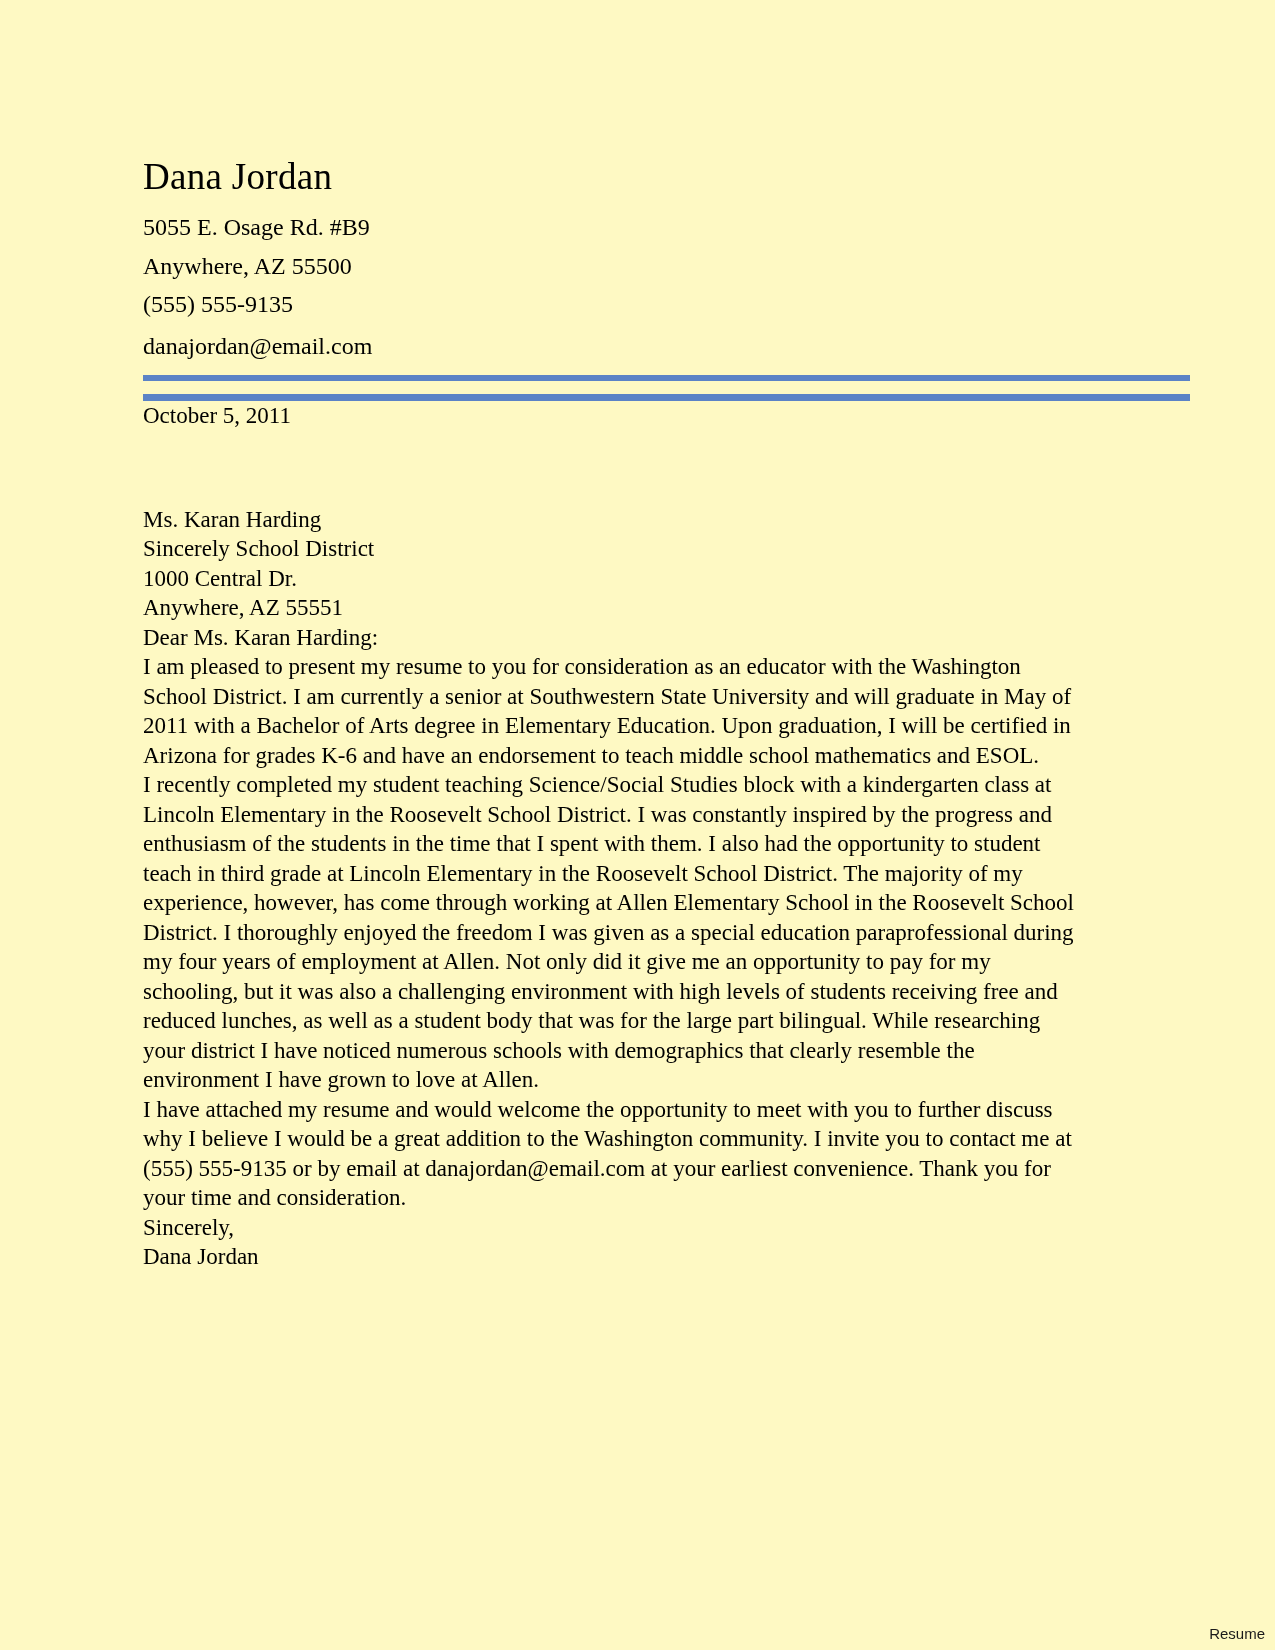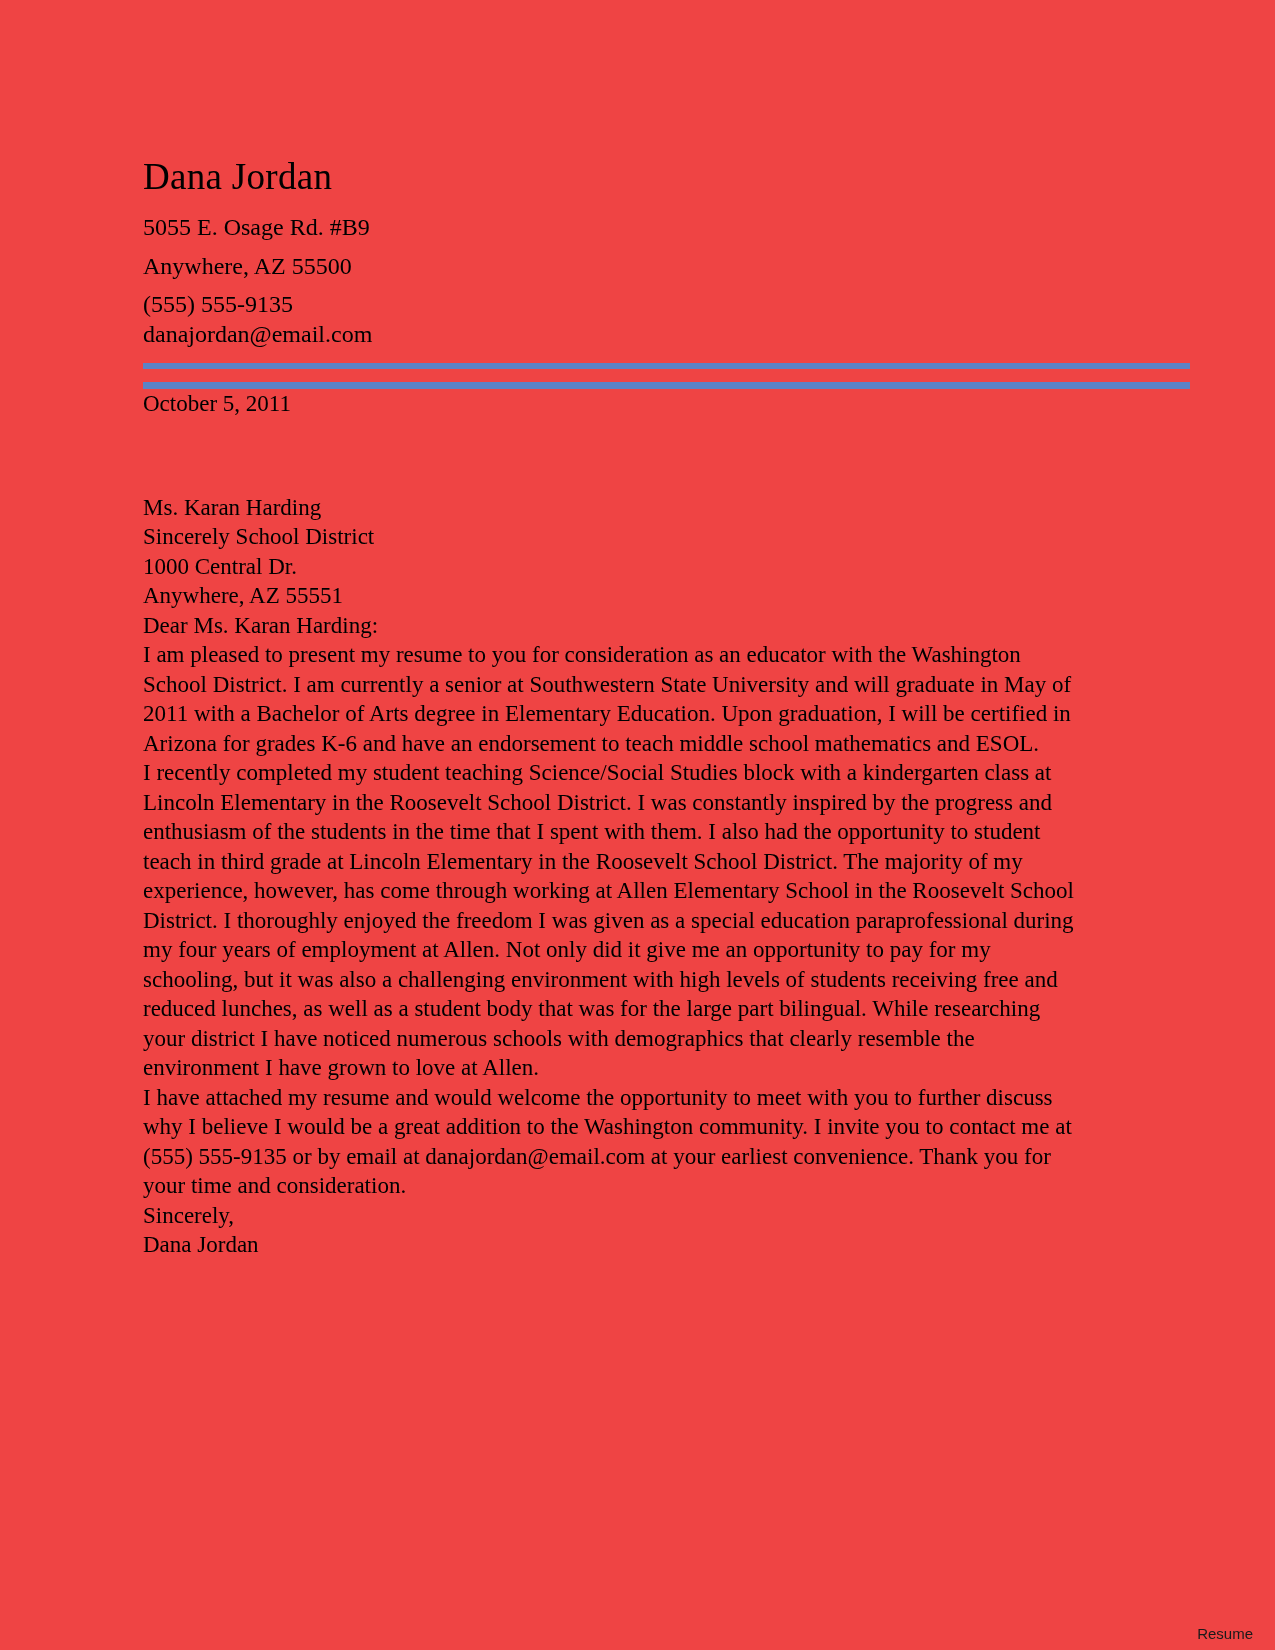--- a/index.html
+++ b/index.html
@@ -1,20 +1,20 @@
 <!DOCTYPE html>
 <html><head>
 <meta charset="utf-8">
 <style>
   html, body { margin: 0; padding: 0; background: #ffffff; }
   .page {
     position: relative;
     width: 1275px;
     height: 1650px;
-    background: #ef4444;
+    background: #fef9c3;
     color: #000000;
     font-family: "Liberation Serif", serif;
     overflow: hidden;
   }
   .content {
     padding: 155px 0 0 143px;
   }
   .sender-name {
     font-size: 37px;
     line-height: 44px;
@@ -23,21 +23,21 @@
     letter-spacing: 0.3px;
   }
   .addr {
     font-size: 24px;
     line-height: 30px;
     margin: 0;
   }
   .addr-line1 { margin-top: 13px; }
   .addr-line2 { margin-top: 9px; }
   .addr-phone { margin-top: 8px; font-family: Liberation Serif, serif; }
-  .addr-email { margin-top: 0; }
+  .addr-email { margin-top: 12px; }
   .divider {
     width: 1047px;
     margin-top: 14px;
   }
   .divider-bar-top {
     height: 6px;
     margin-bottom: 13px;
   }
   .divider-bar-bottom {
     height: 7px;
@@ -50,21 +50,21 @@
   .letter p { margin: 0; }
   .date { margin-top: 38px; }
   .recipient { margin-top: 74px; }
   .salutation { margin-top: 4px; }
   .para-1 { margin-top: 29px; }
   .para-2, .para-3 { margin-top: 29.5px; }
   .closing { margin-top: 24px; }
   .signature { margin-top: 55px; }
   .footer-label {
     position: absolute;
-    right: 22px;
+    right: 10px;
     bottom: 8px;
     font-family: "Liberation Sans", sans-serif;
     font-size: 15px;
     line-height: 17px;
     color: #1a1a1a;
   }
 </style>
 </head>
 <body>
 

